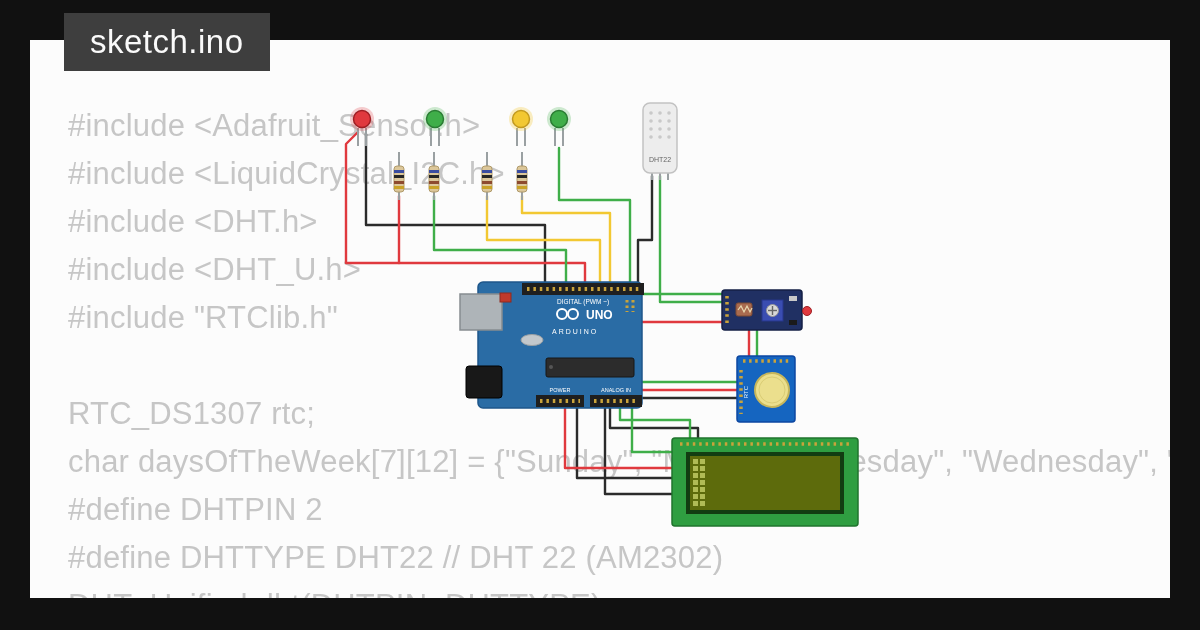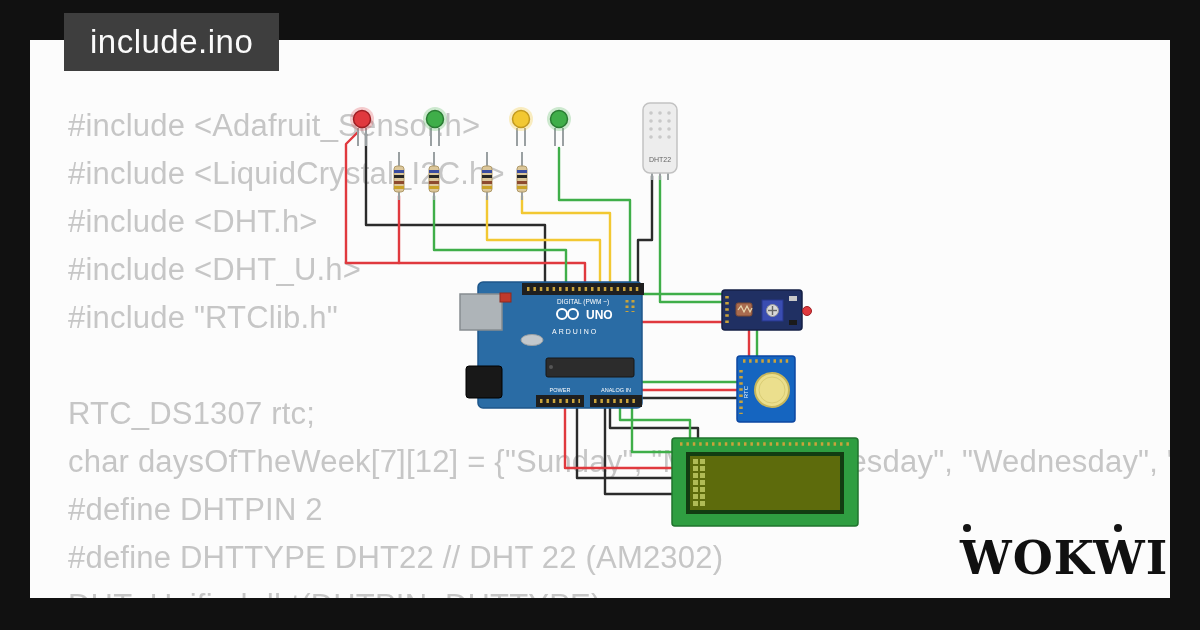--- a/index.html
+++ b/index.html
@@ -237,23 +237,16 @@
         <rect x="693" y="487" width="5" height="5"></rect>
           <rect x="700" y="487" width="5" height="5"></rect>
         <rect x="693" y="494" width="5" height="5"></rect>
           <rect x="700" y="494" width="5" height="5"></rect>
         <rect x="693" y="501" width="5" height="5"></rect>
           <rect x="700" y="501" width="5" height="5"></rect>
       </g>
     </g>
   </svg>
 
-  <div class="logo">
-    <svg width="232" height="72" viewBox="0 0 232 72">
-      <circle cx="9" cy="12" r="4" fill="#141414"></circle>
-      <circle cx="160" cy="12" r="4" fill="#141414"></circle>
-      <text x="2" y="58" font-size="46" fill="#101010" letter-spacing="1">WOKWI</text>
-    </svg>
-  </div>
 
 </div>
 
-<div class="file-tab">include.ino</div>
+<div class="file-tab">sketch.ino</div>
 
 </body></html>

